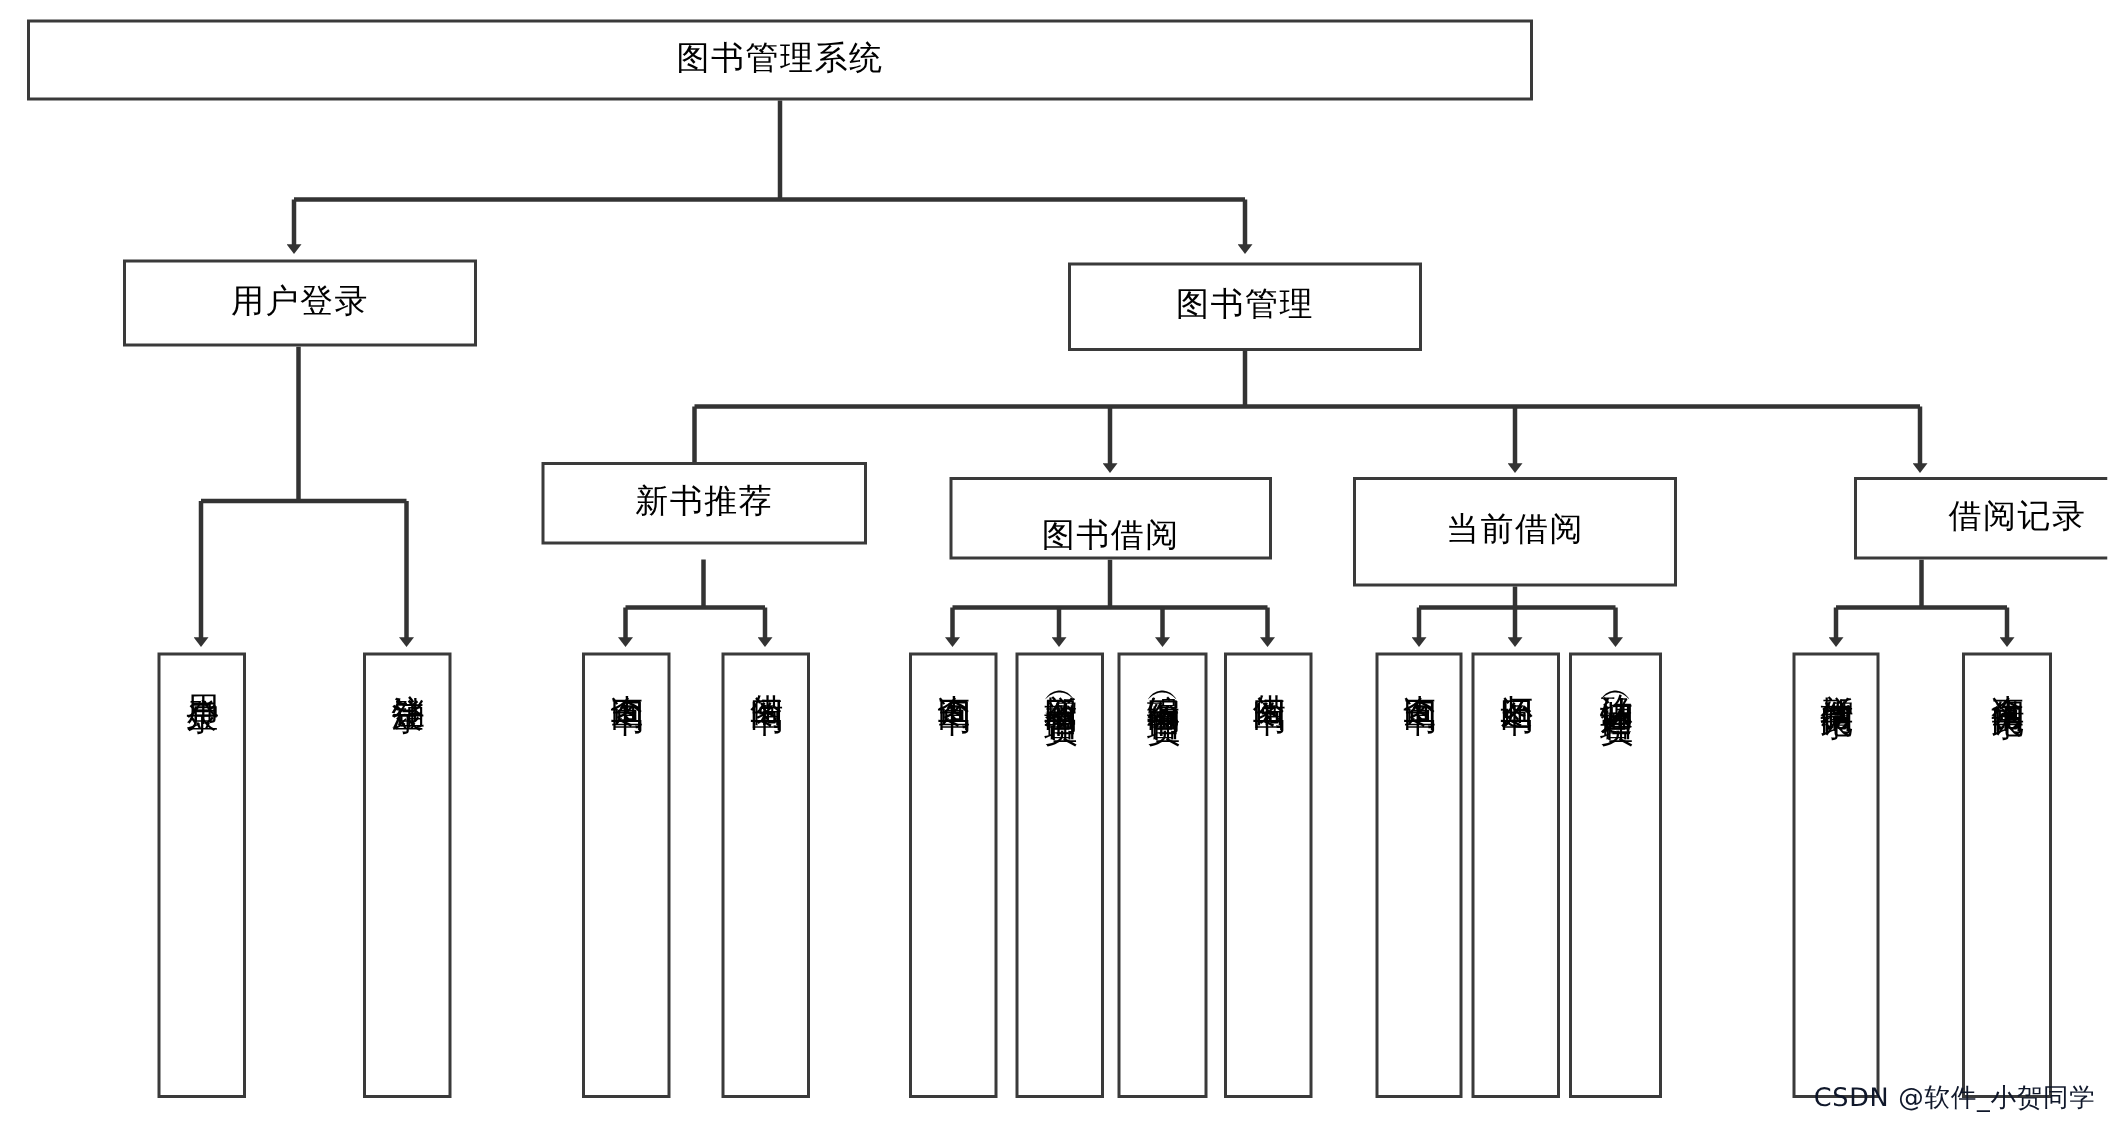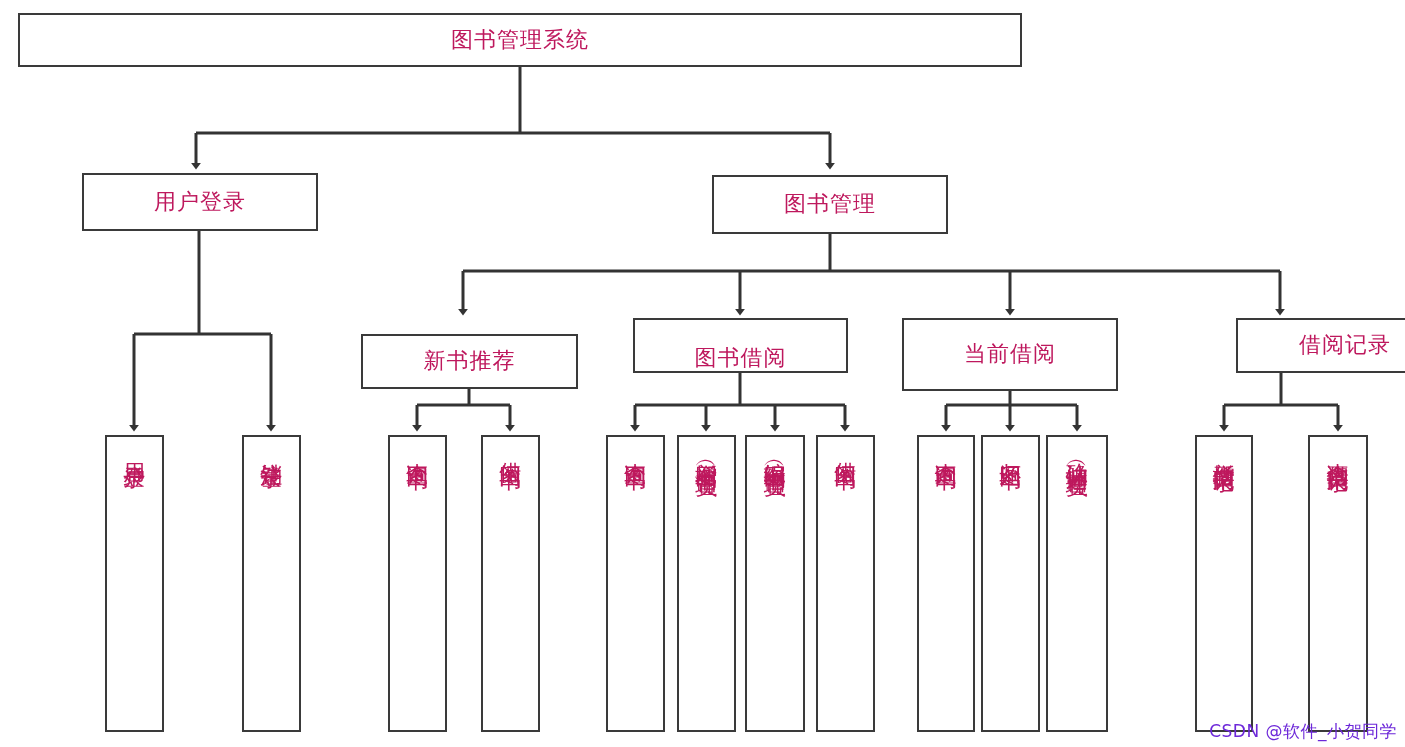--- a/index.html
+++ b/index.html
@@ -27,21 +27,21 @@
   }
   .node {
     position: absolute;
     box-sizing: border-box;
     background: #ffffff;
     border: 2px solid #3a3a3a;
     display: flex;
     align-items: center;
     justify-content: center;
     text-align: center;
-    color: #be185d;
+    color: #000000;
     z-index: 2;
   }
   .node.horiz {
     font-size: 22px;
     line-height: 1.2;
     letter-spacing: 1px;
   }
   .node.vert {
     writing-mode: vertical-rl;
     text-orientation: upright;
@@ -58,21 +58,21 @@
     display: block;
   }
   .node-label {
     display: block;
   }
   #watermark {
     position: absolute;
     right: 8px;
     bottom: 4px;
     font-size: 17px;
-    color: #6d28d9;
+    color: #0f172a;
     letter-spacing: 0.5px;
     z-index: 3;
     white-space: nowrap;
   }
 </style>
 </head>
 <body>
 
 <div id="diagram-root">
 
@@ -132,21 +132,21 @@
   </div>
 
   <div class="node horiz" style="left:82px; top:173px; width:236px; height:58px;">
     <span class="node-label">用户登录</span>
   </div>
 
   <div class="node horiz" style="left:712px; top:175px; width:236px; height:59px;">
     <span class="node-label">图书管理</span>
   </div>
 
-  <div class="node horiz" style="left:361px; top:334px; width:217px; height:55px;">
+  <div class="node horiz" style="left:361px; top:308px; width:217px; height:55px;">
     <span class="node-label">新书推荐</span>
   </div>
 
   <div class="node horiz" style="left:633px; top:318px; width:215px; height:55px;align-items:flex-end;">
     <span class="node-label">图书借阅</span>
   </div>
 
   <div class="node horiz" style="left:902px; top:318px; width:216px; height:73px;">
     <span class="node-label">当前借阅</span>
   </div>

